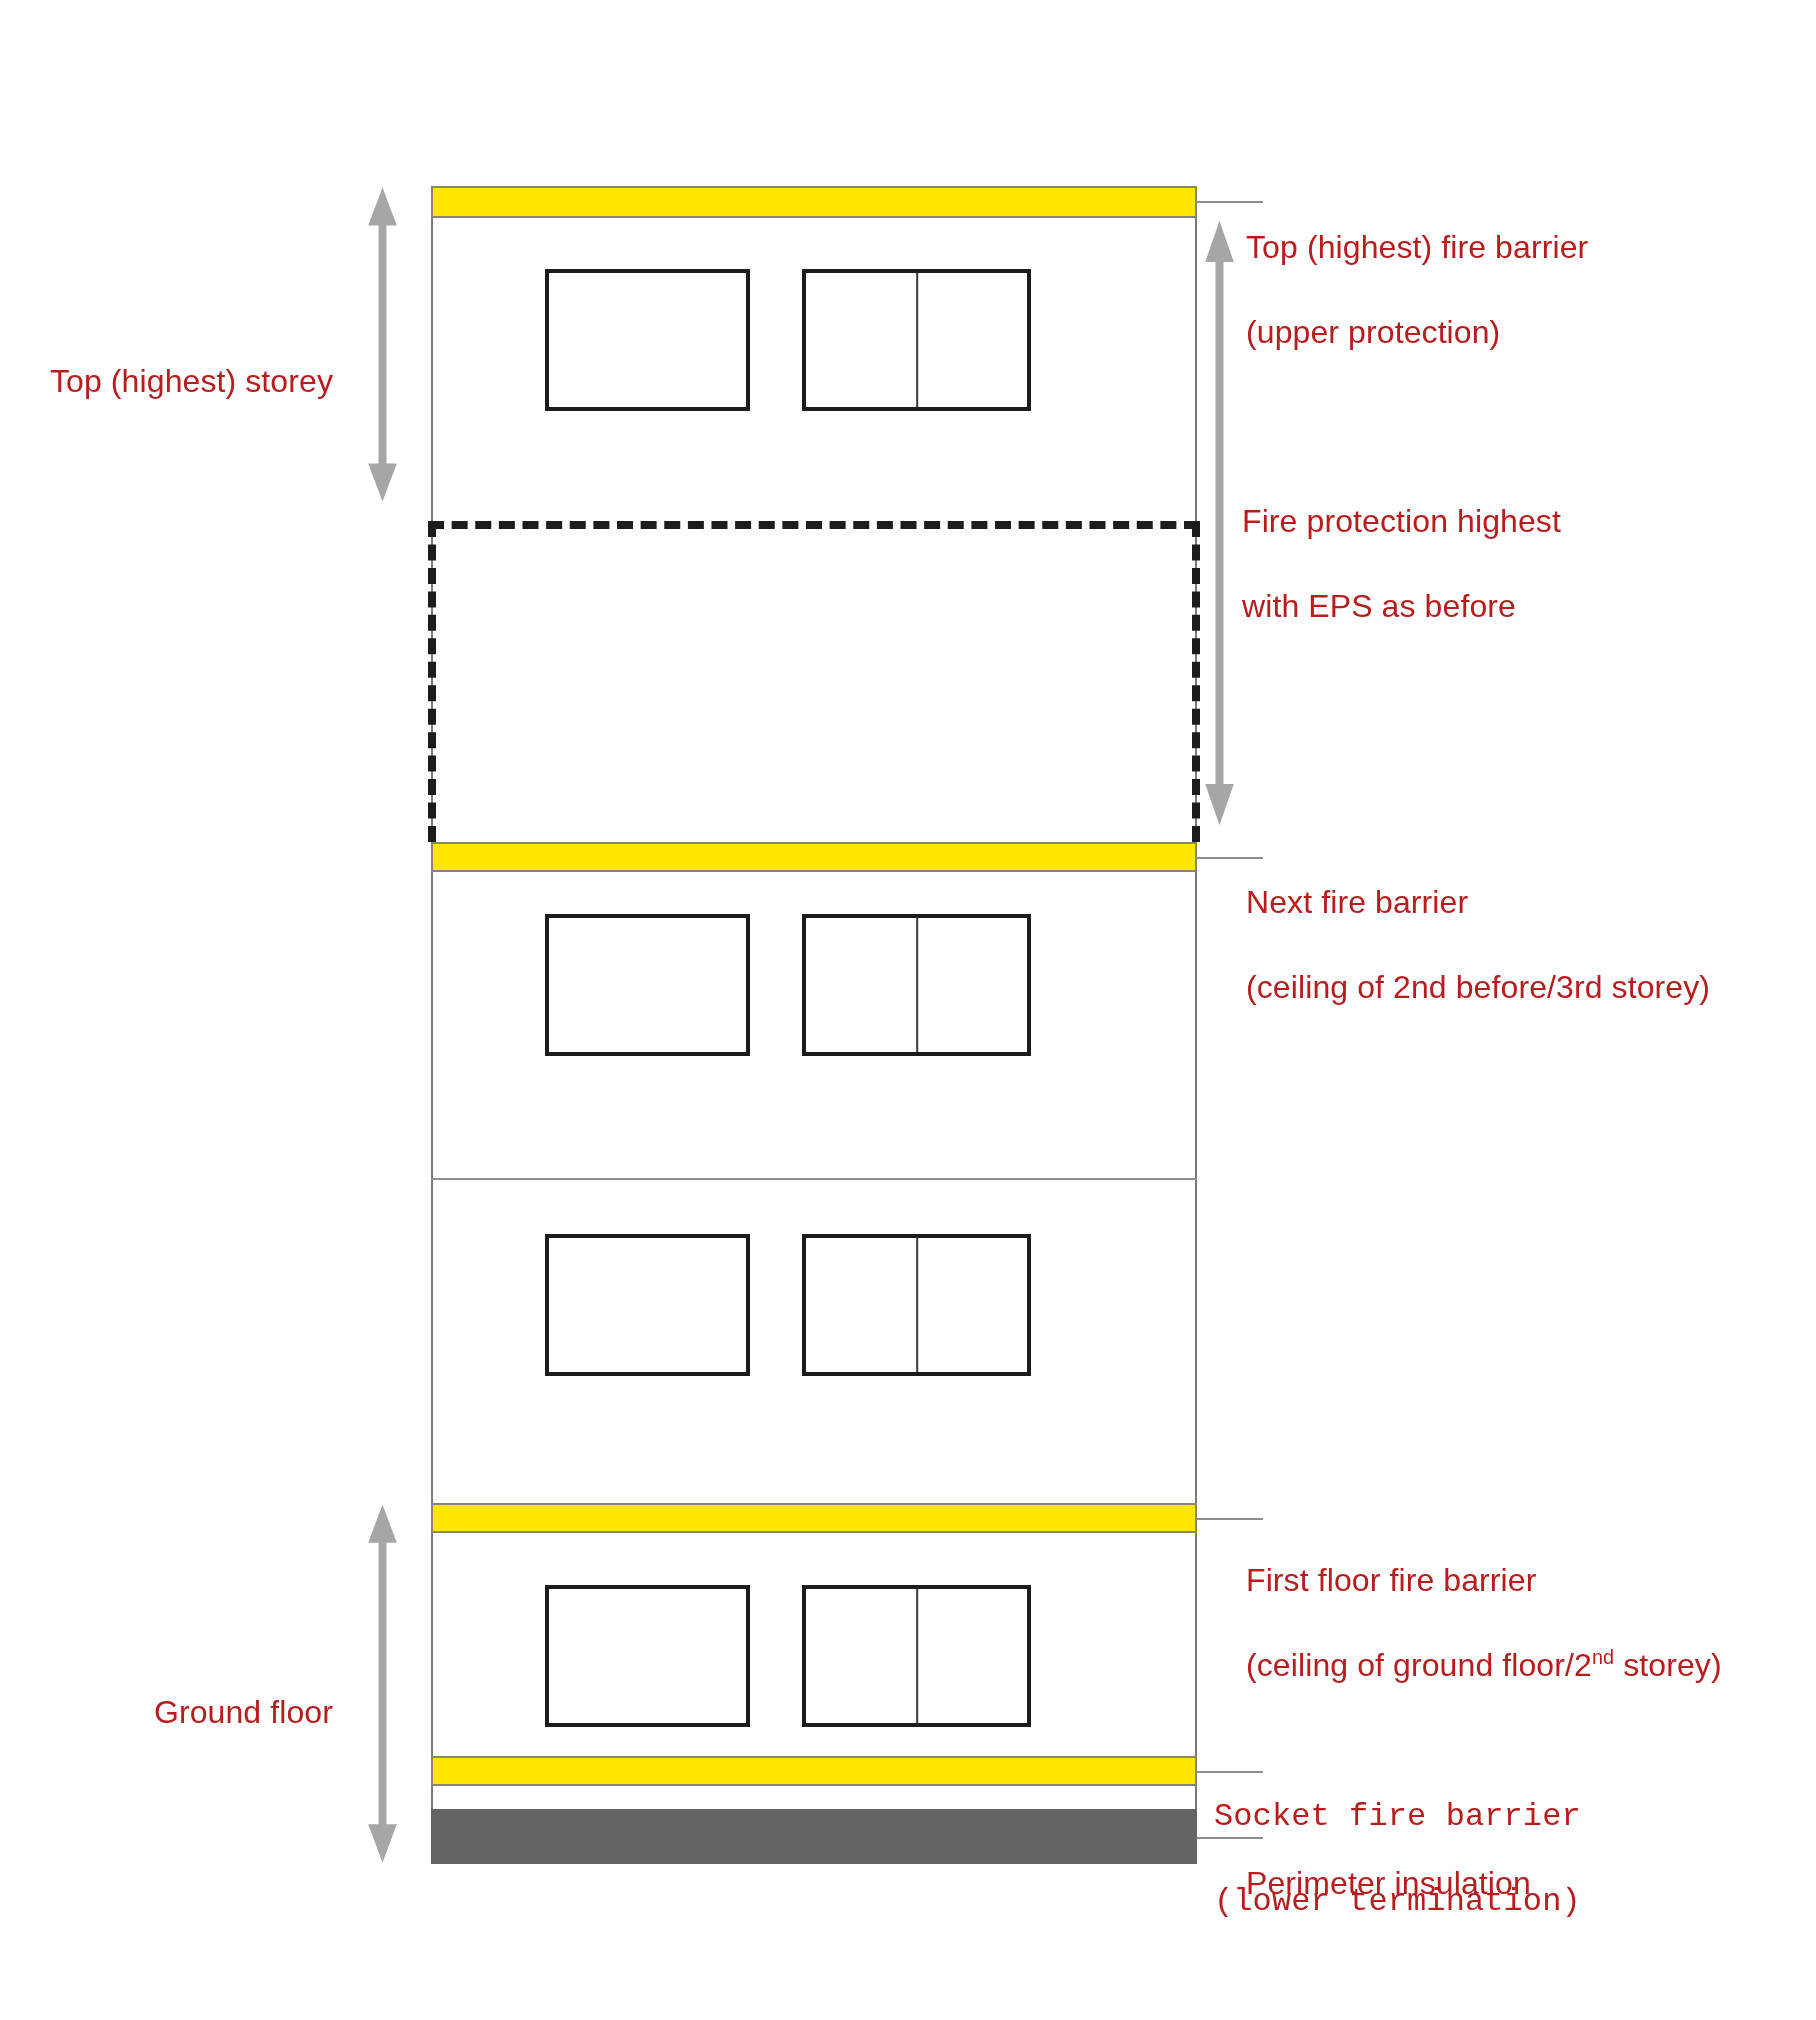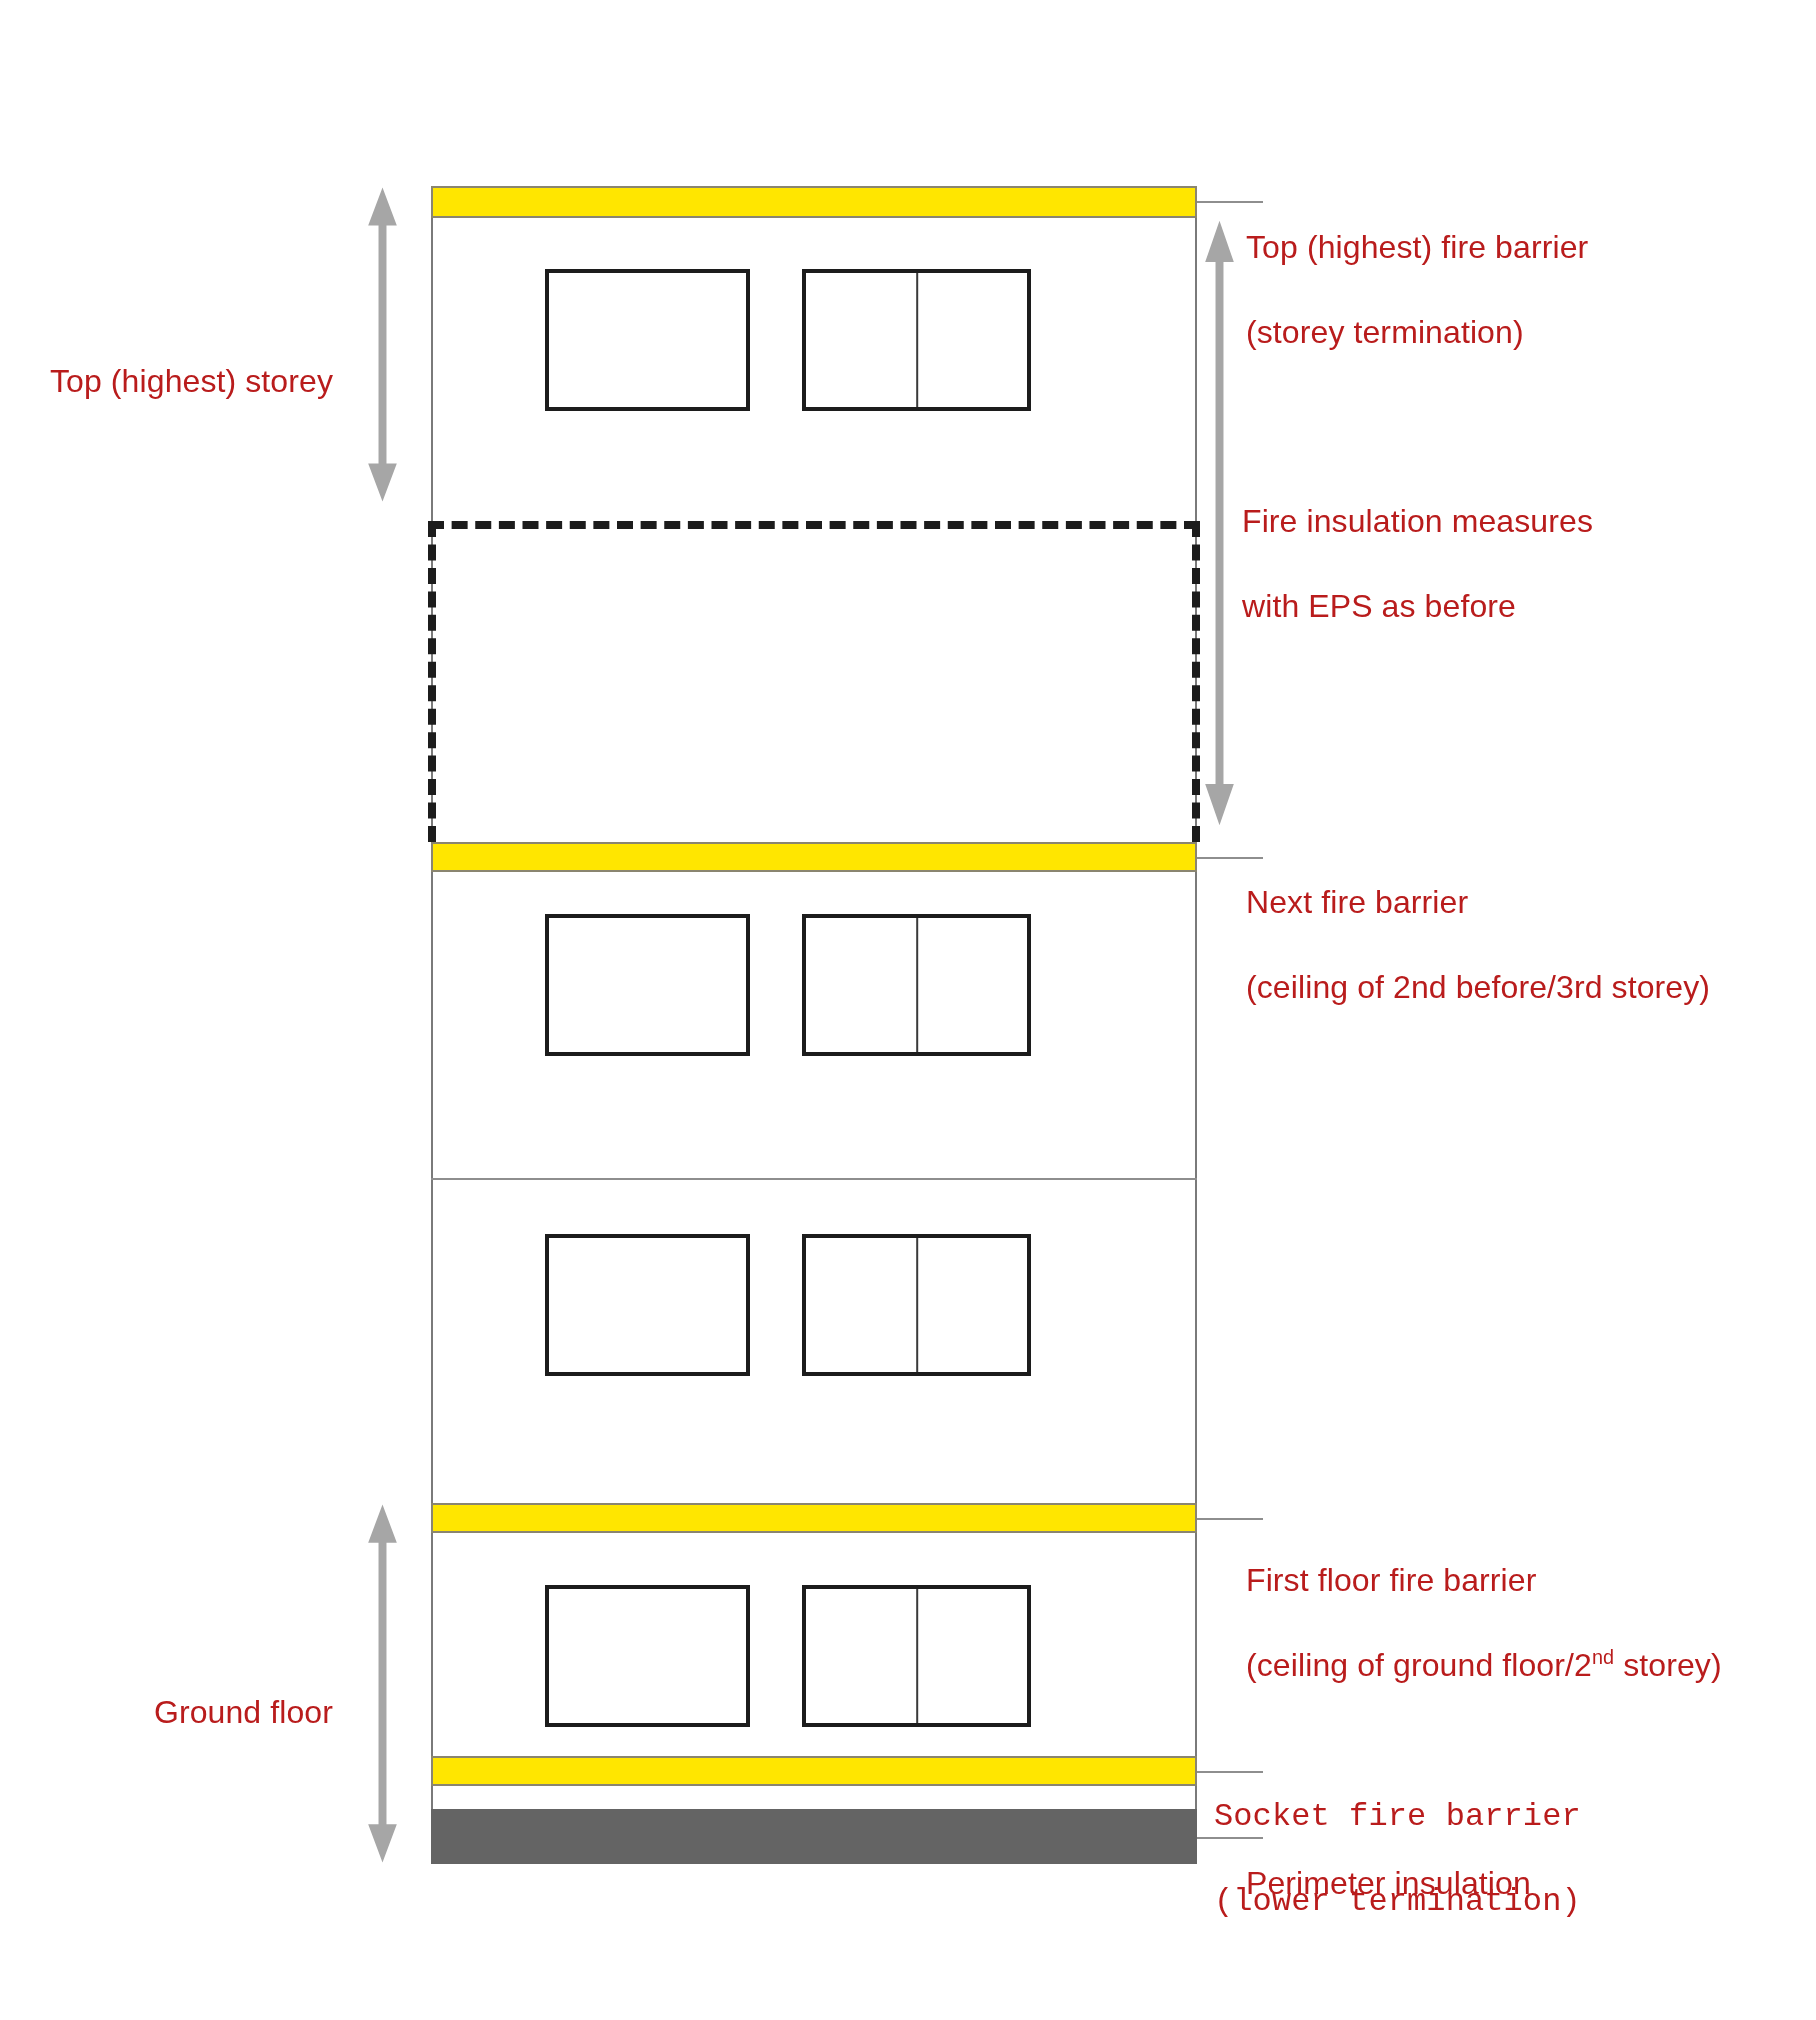--- a/index.html
+++ b/index.html
@@ -171,25 +171,25 @@
   <div class="label left" style="left:32px; top:317px; width:301px;">
     <span>Top (highest) storey</span>
   </div>
 
   <div class="label left" style="left:32px; top:1648px; width:301px;">
     <span>Ground floor</span>
   </div>
 
   <div class="label" style="left:1246px; top:183px; width:513px;">
     <div>Top (highest) fire barrier</div>
-    <div>(storey termination)</div>
+    <div>(upper protection)</div>
   </div>
 
   <div class="label" style="left:1242px; top:457px; width:521px;">
-    <div>Fire insulation measures</div>
+    <div>Fire protection highest</div>
     <div>with EPS as before</div>
   </div>
 
   <div class="label" style="left:1246px; top:838px; width:553px;">
     <div>Next fire barrier</div>
     <div>(ceiling of 2nd before/3rd storey)</div>
   </div>
 
   <div class="label" style="left:1246px; top:1516px; width:561px;">
     <div>First floor fire barrier</div>

